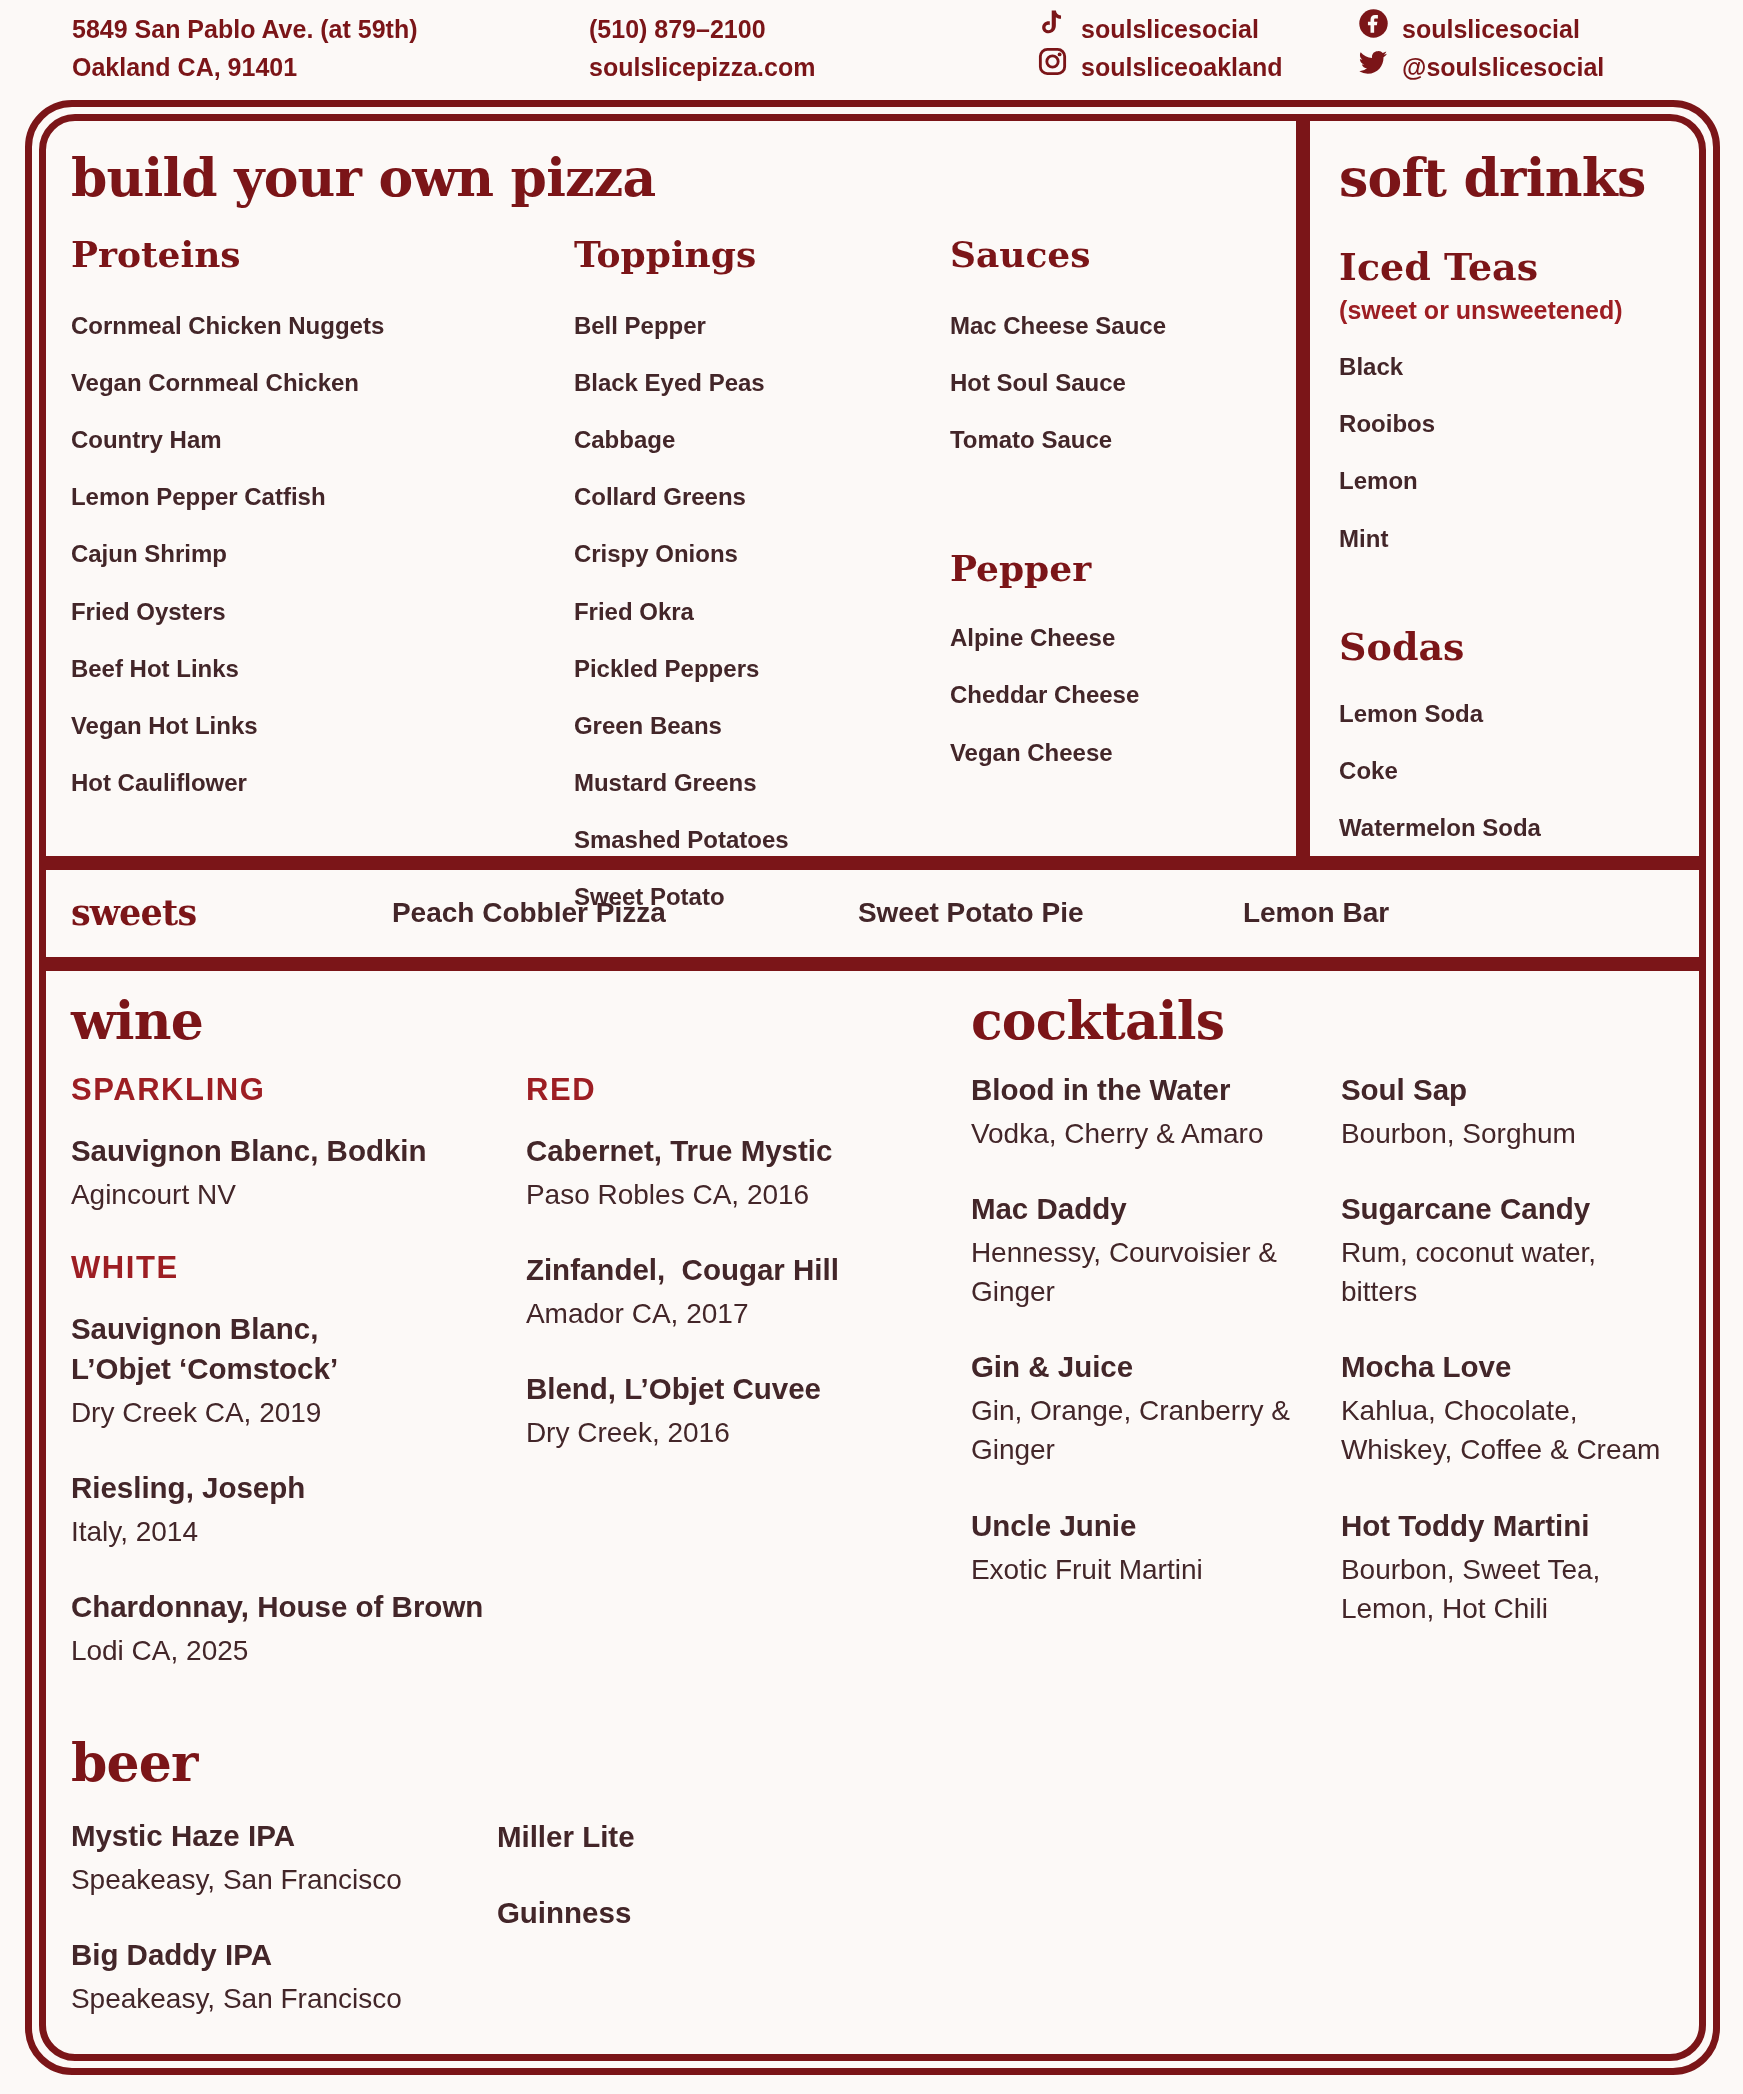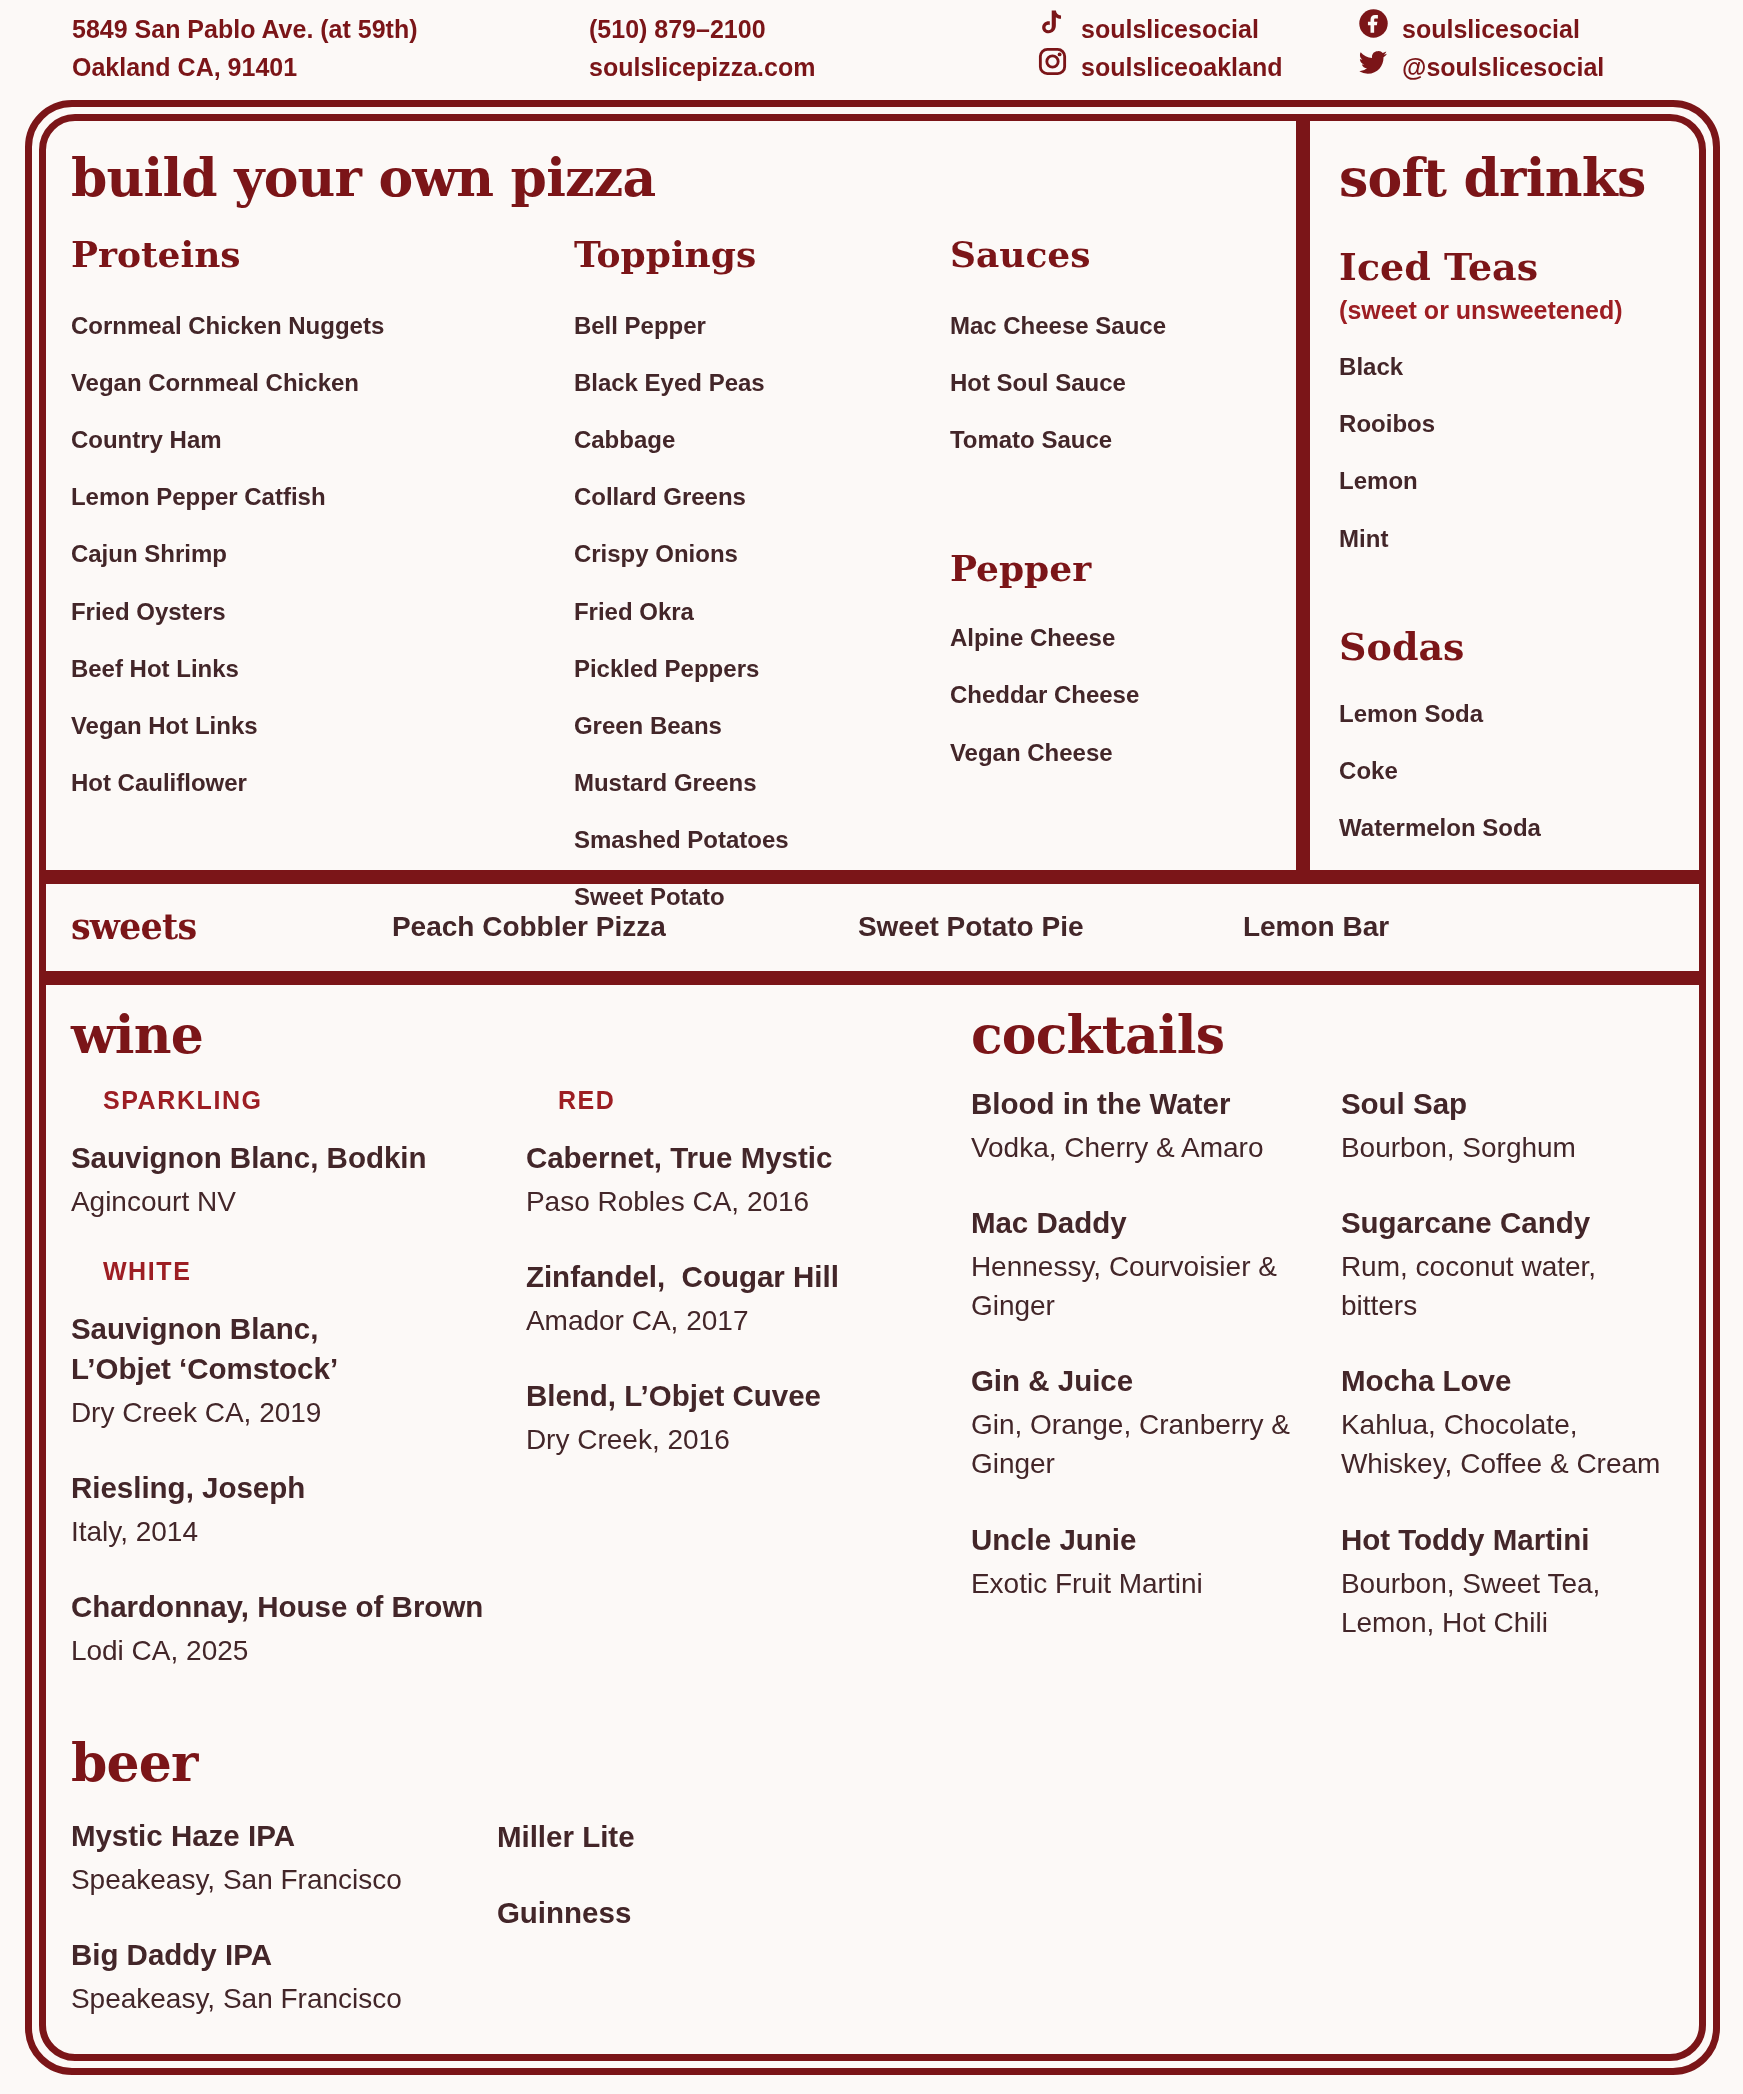--- a/index.html
+++ b/index.html
@@ -32,22 +32,22 @@
          display:flex;flex-direction:column;overflow:hidden;}
   .hrline{flex:0 0 auto;height:8.2px;border-top:7.4px solid var(--maroon);
           border-bottom:7.4px solid var(--maroon);}
   .vdiv{flex:0 0 auto;width:8.2px;border-left:7.4px solid var(--maroon);
         border-right:7.4px solid var(--maroon);}
   .section-title{font-family:"DejaVu Serif","Liberation Serif",serif;
     font-size:52px;font-weight:700;color:var(--maroon);letter-spacing:-0.8px;line-height:1.1;}
   .col-heading{font-family:"DejaVu Serif","Liberation Serif",serif;
     font-size:36px;font-weight:700;color:var(--maroon);margin-bottom:38px;}
   .item{font-size:24px;font-weight:700;color:var(--ink);margin-bottom:32px;line-height:1.05;}
-  .group-label{font-size:25px;font-weight:700;letter-spacing:1.6px;color:var(--accent);
-    margin-bottom:23px;margin-left:32px;}
+  .group-label{font-size:31px;font-weight:700;letter-spacing:1.6px;color:var(--accent);
+    margin-bottom:23px;}
   .entry{margin-bottom:36px;}
   .entry-name{font-size:29.5px;font-weight:700;color:var(--ink);line-height:1.35;white-space:pre-wrap;}
   .entry-detail{font-size:28px;font-weight:400;color:var(--ink);line-height:1.4;margin-top:4.1px;}
   .entry-detail:empty{display:none;}
   
   .top-zone{flex:1 1 auto;display:flex;min-height:0;}
   .pizza-zone{flex:1 1 auto;padding:28px 0 0 25px;}
   .pizza-title{margin-bottom:26px;}
   .pizza-cols{display:flex;}
   .pcol1{width:503px;}

